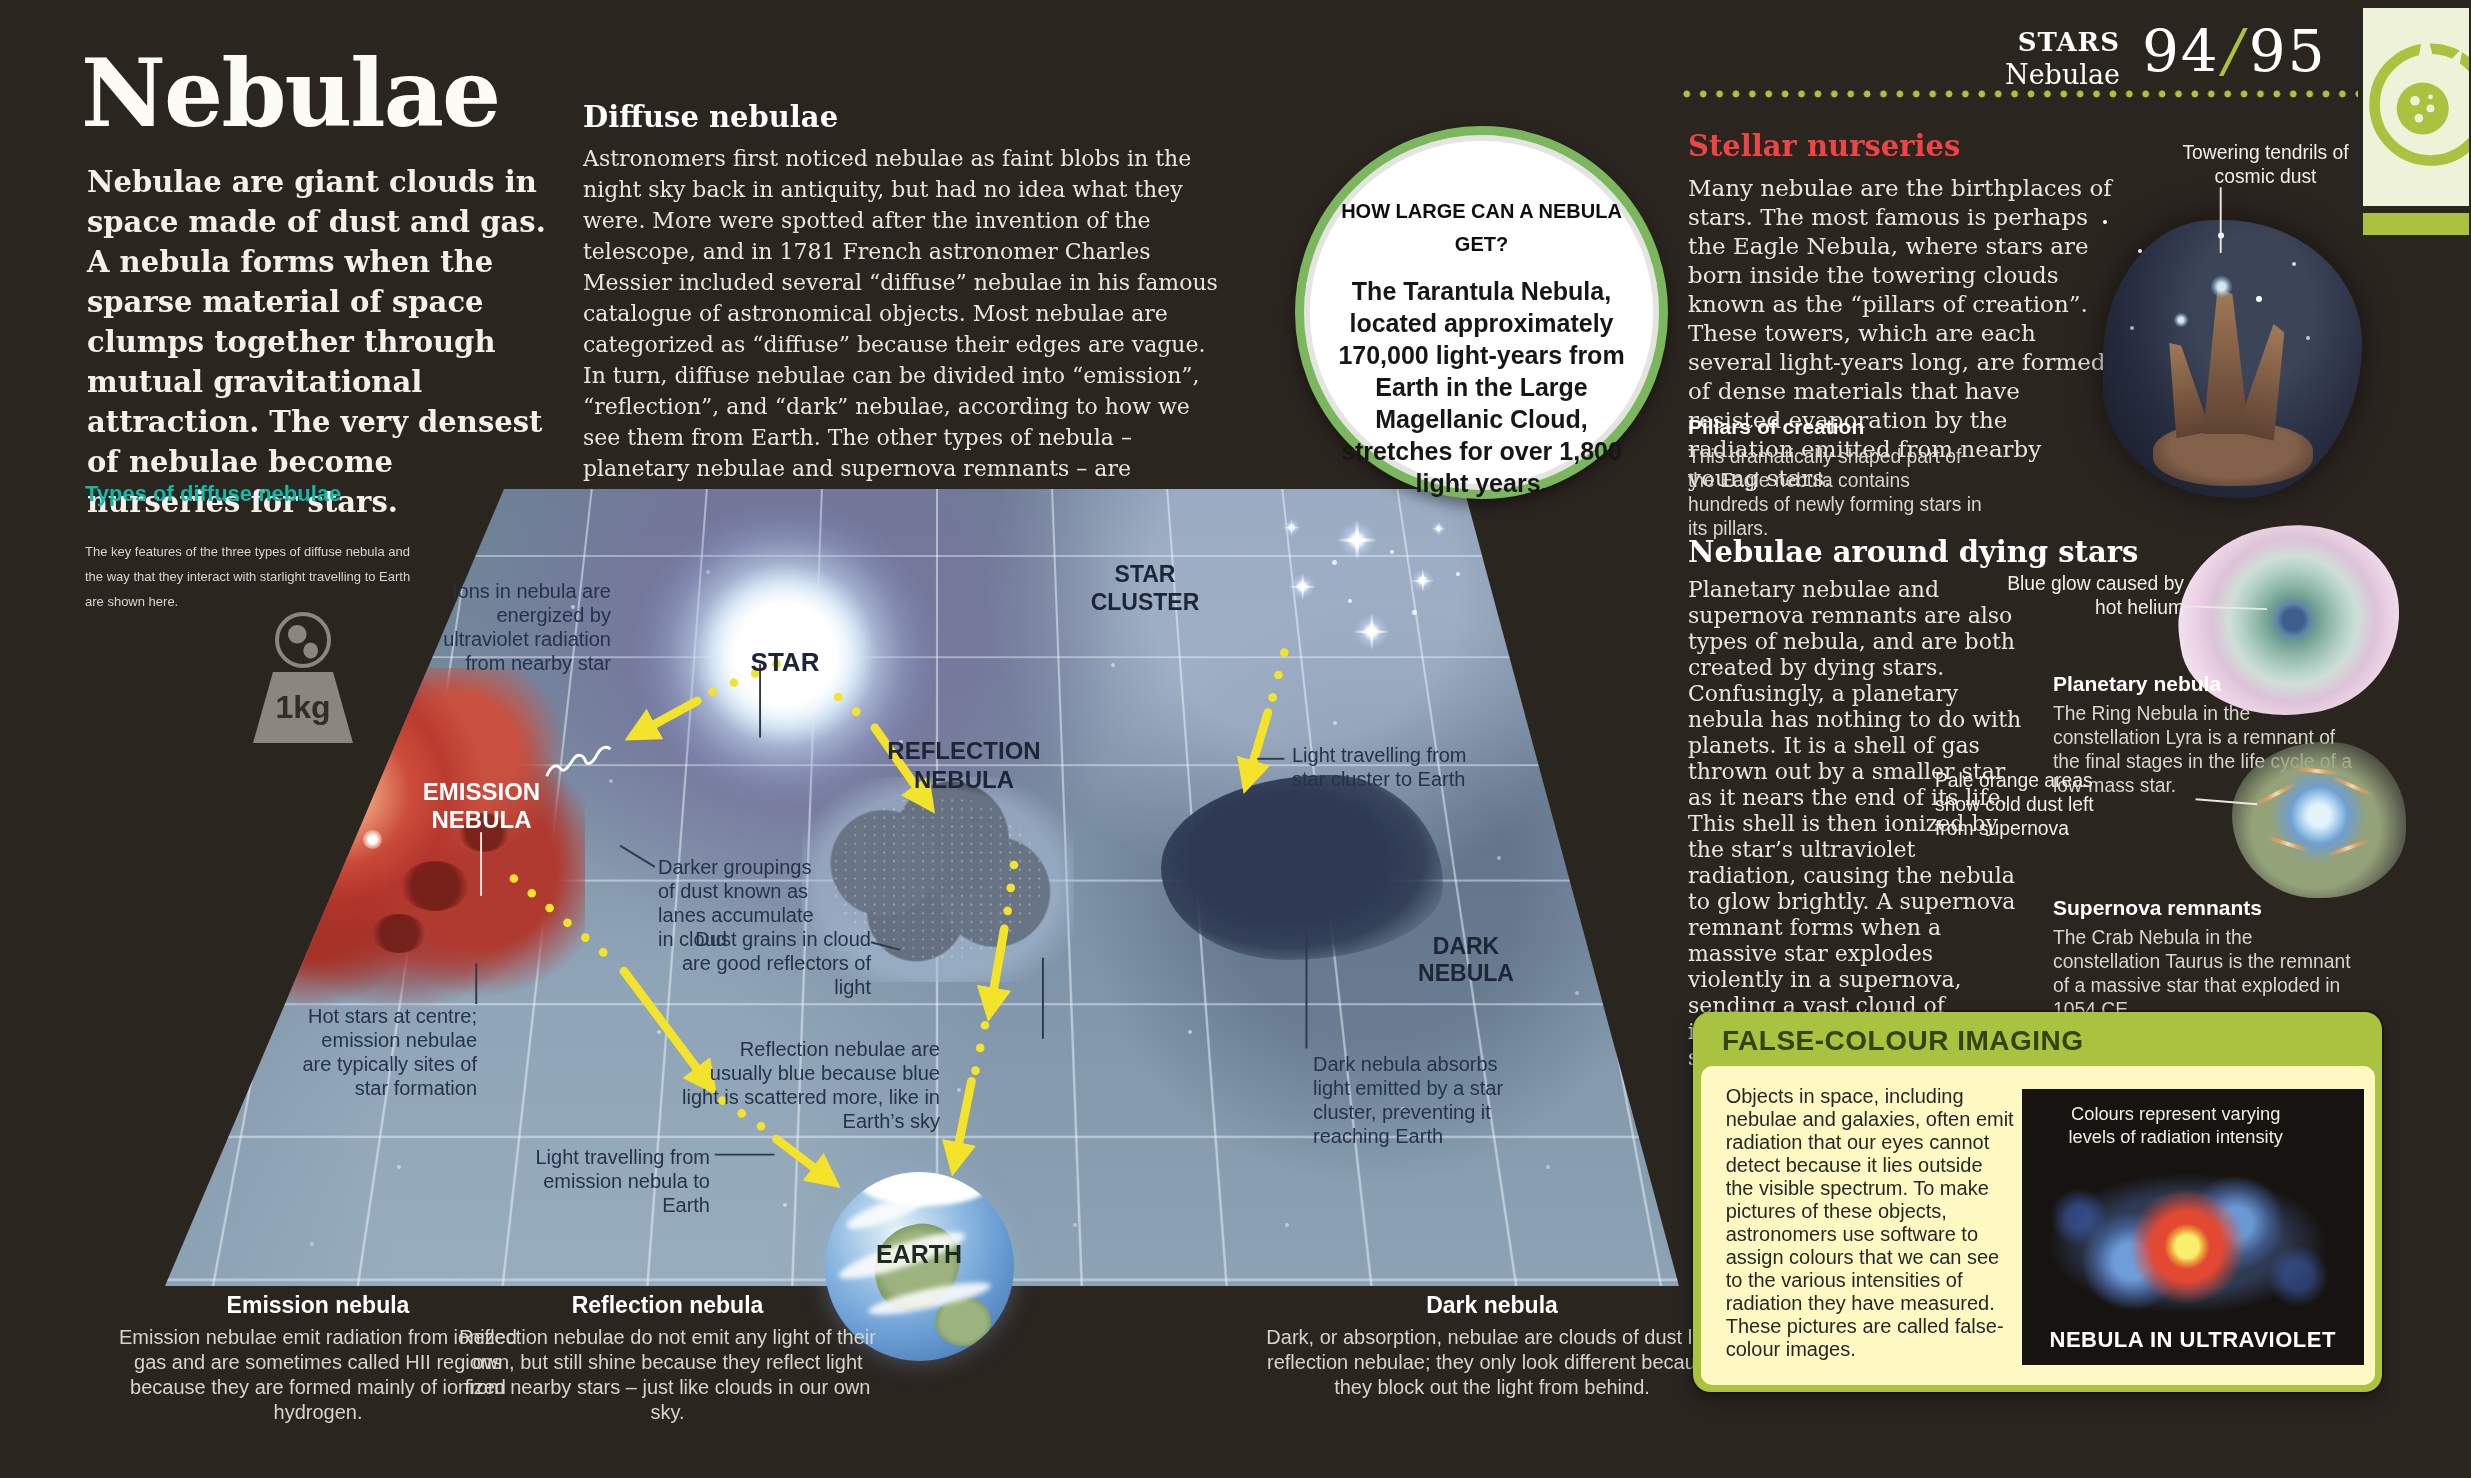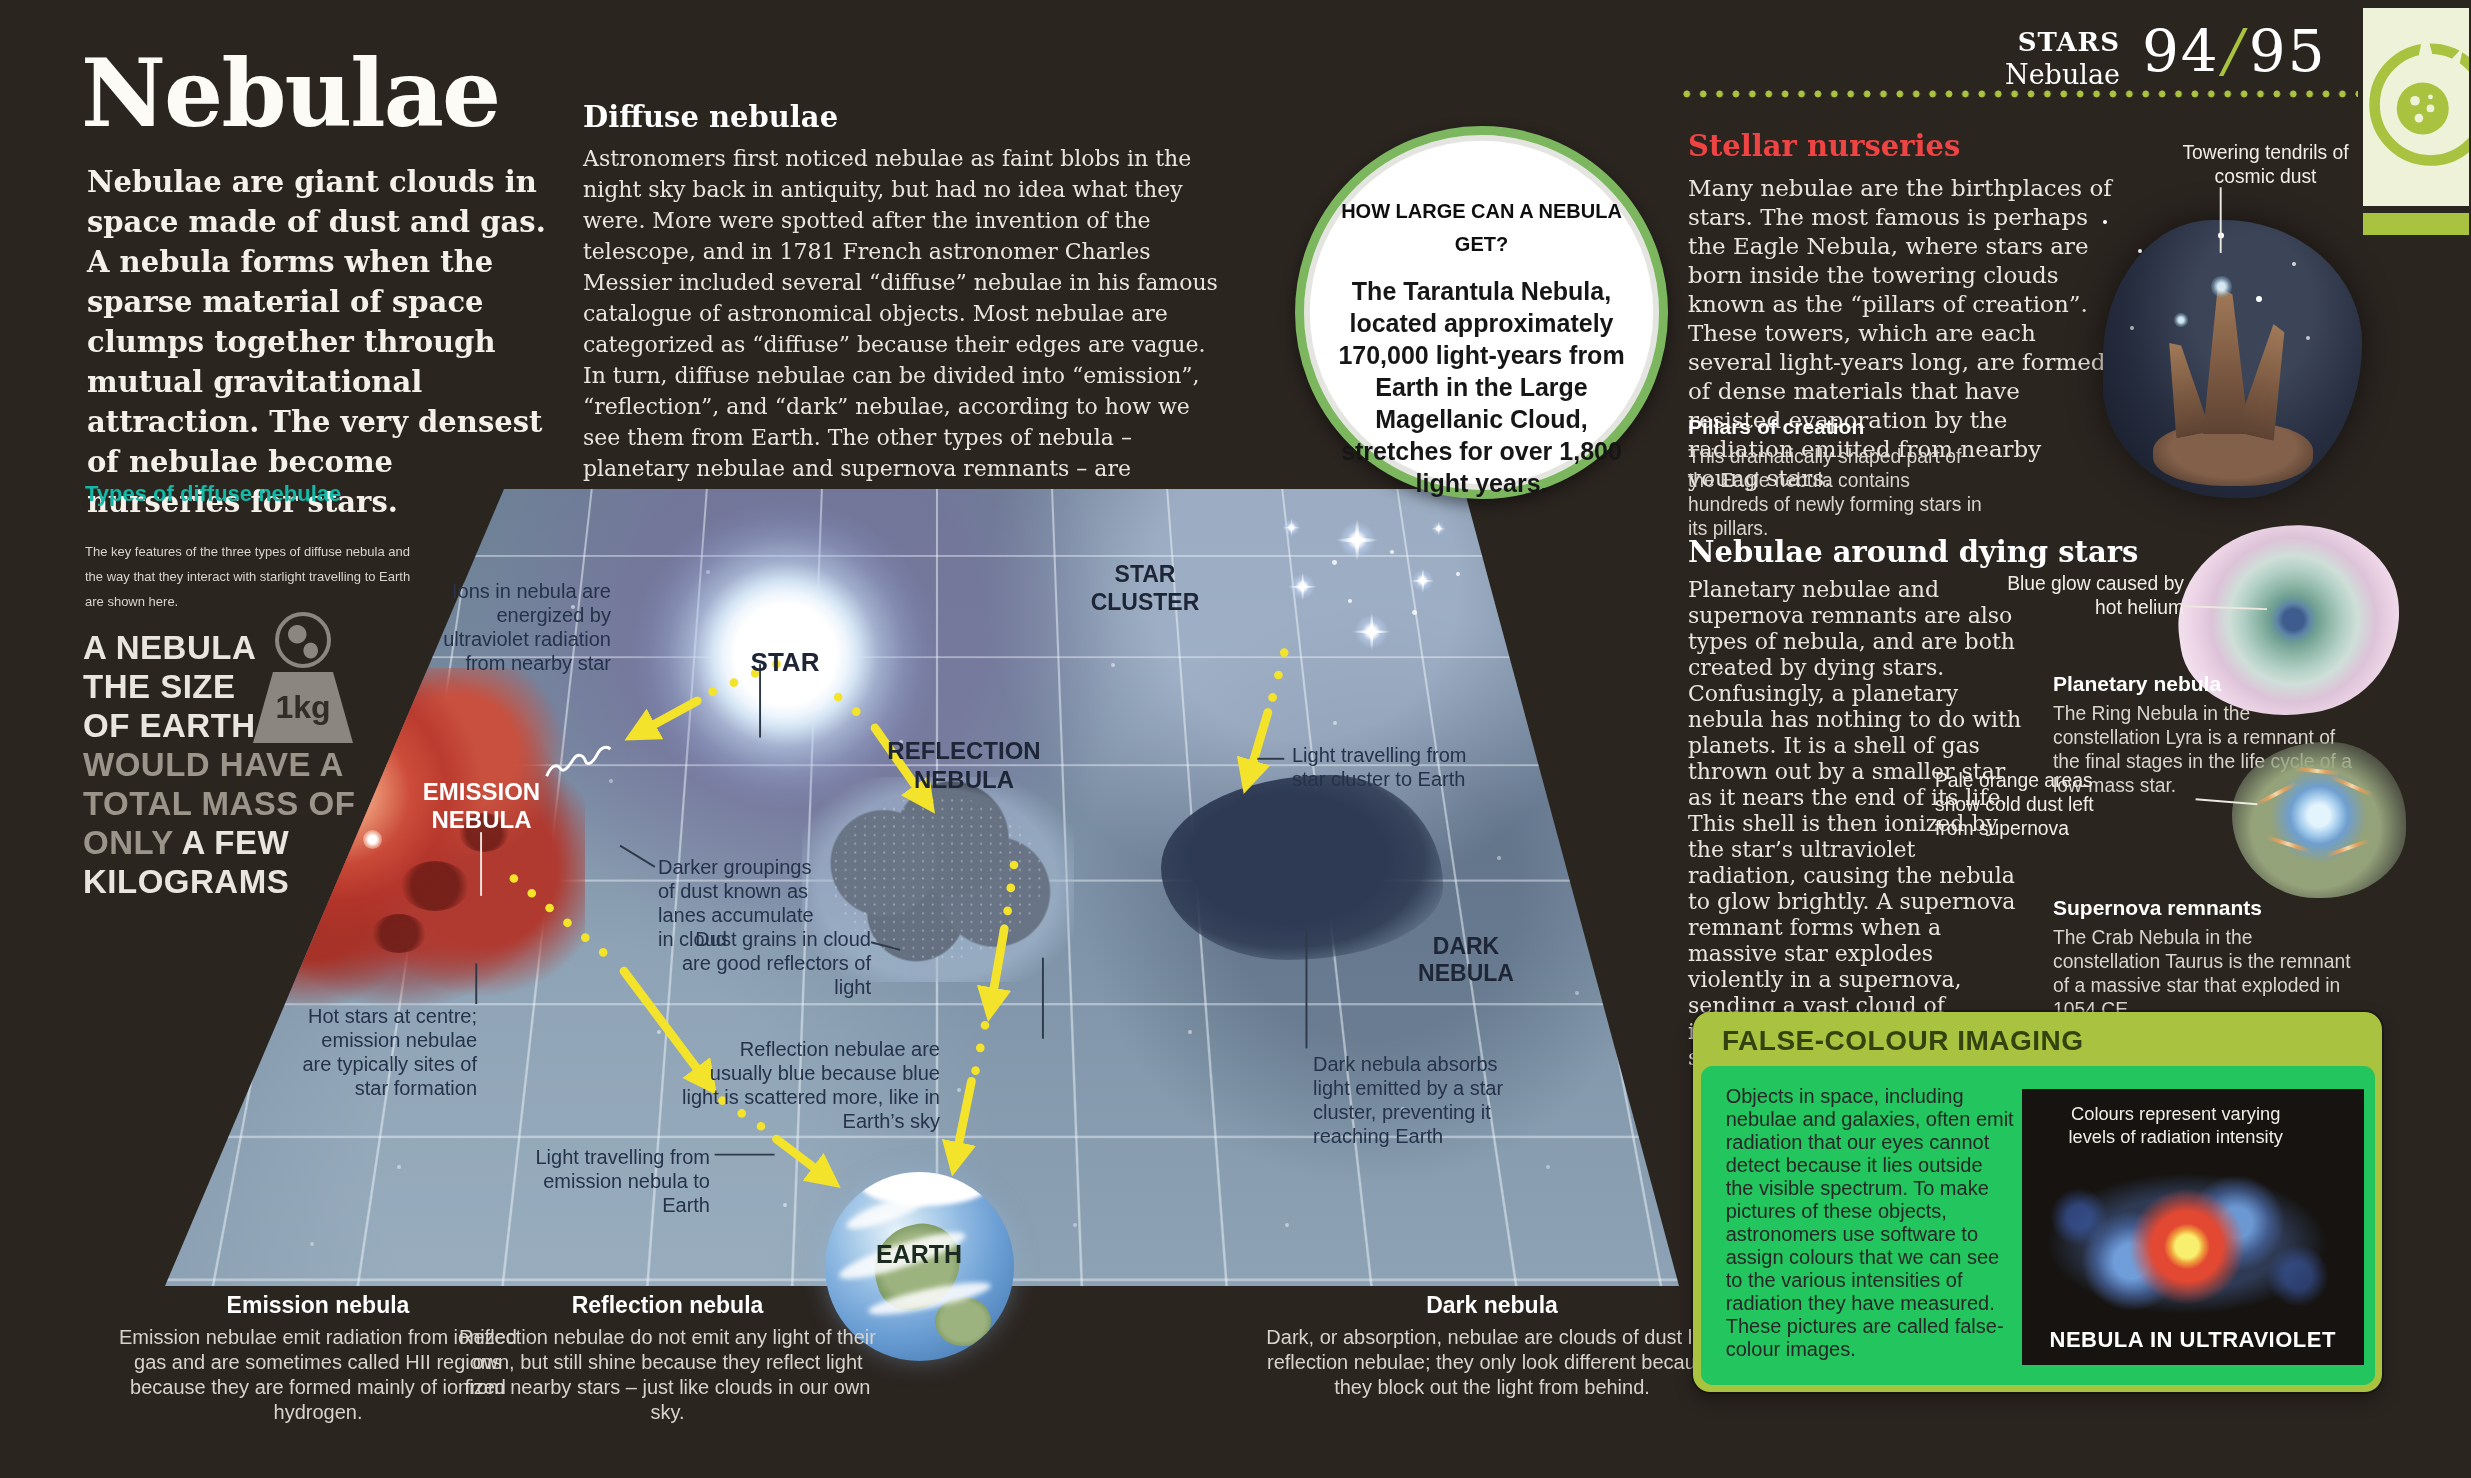--- a/index.html
+++ b/index.html
@@ -75,21 +75,21 @@
   .crab{left:2232px;top:742px;width:174px;height:156px;border-radius:55% 45% 50% 50%/48% 52% 45% 55%;
         background:radial-gradient(circle at 50% 47%,#e4f4fd 0 9%,#a9d0ee 16%,#6f9fd0 24%,rgba(111,159,208,.5) 32%,transparent 40%),
                    radial-gradient(ellipse at 48% 55%,rgba(154,169,127,.95) 0 50%,rgba(134,148,120,.55) 68%,rgba(134,148,120,.18) 82%,transparent 92%);}
   .fil{position:absolute;width:46px;height:3.9px;border-radius:2.9px;
        background:linear-gradient(90deg,transparent,#e0a05e 30%,#f4d9a8 50%,#e0a05e 70%,transparent);}
 
   
   .fc{left:1693px;top:1012px;width:689px;height:380px;background:var(--accent-green,#a9c23f);
       border-radius:17.4px;box-shadow:0 0 0 1.9px rgba(0,0,0,.3),0 7.7px 17.4px rgba(0,0,0,.35);z-index:5;}
   .fc-h{position:absolute;left:29px;top:12.6px;font-weight:bold;font-size:28px;color:var(--dark-green-text,#33430f);letter-spacing:0.5px;}
-  .fc-white{position:absolute;left:7.7px;top:54px;width:674px;height:319px;background:#22c55e;border-radius:11.6px;}
+  .fc-white{position:absolute;left:7.7px;top:54px;width:674px;height:319px;background:#fef9c3;border-radius:11.6px;}
   .fc-text{position:absolute;left:25px;top:19.3px;width:288px;font-size:20px;line-height:23px;color:#272727;}
   .fc-panel{position:absolute;left:321px;top:23px;width:328px;height:276px;background:#161310;padding-left:14px;}
   .fc-label{position:absolute;left:42px;top:12.6px;width:224px;text-align:center;font-size:18.3px;line-height:23px;color:#f1eee6;}
   .fc-uv{position:absolute;left:19.3px;top:81px;width:292px;height:147px;
          background:radial-gradient(circle at 50% 52%,#f8ef6f 0 11.6px,#f0a23c 16.4px,#e34832 23px 35px,rgba(227,72,50,.5) 46px,transparent 58px),
                     radial-gradient(circle at 31% 62%,rgba(118,168,232,.9) 0 17.4px,rgba(84,124,200,.5) 35px,transparent 50px),
                     radial-gradient(circle at 67% 36%,rgba(118,168,232,.85) 0 15.4px,rgba(84,124,200,.45) 33px,transparent 48px),
                     radial-gradient(circle at 13% 32%,rgba(60,92,172,.65) 0 11.6px,transparent 29px),
                     radial-gradient(circle at 88% 72%,rgba(60,92,172,.6) 0 13.5px,transparent 31px),
                     radial-gradient(ellipse at 50% 50%,rgba(92,132,212,.35) 0 45%,transparent 68%);}
@@ -302,29 +302,20 @@
   <div class="abs diffuse-h">Diffuse nebulae</div>
   <div class="abs diffuse-b">Astronomers first noticed nebulae as faint blobs in the night sky back in antiquity, but had no idea what they were. More were spotted after the invention of the telescope, and in 1781 French astronomer Charles Messier included several “diffuse” nebulae in his famous catalogue of astronomical objects. Most nebulae are categorized as “diffuse” because their edges are vague. In turn, diffuse nebulae can be divided into “emission”, “reflection”, and “dark” nebulae, according to how we see them from Earth. The other types of nebula – planetary nebulae and supernova remnants – are associated with dying and exploding stars.</div>
 
   <div class="abs circle">
     <div class="circle-h">HOW LARGE CAN A NEBULA GET?</div>
     <div class="circle-b">The Tarantula Nebula, located approximately 170,000 light-years from Earth in the Large Magellanic Cloud, stretches for over 1,800 light years.</div>
   </div>
 
   <div class="abs types-h">Types of diffuse nebulae</div>
   <div class="abs types-b">The key features of the three types of diffuse nebula and the way that they interact with starlight travelling to Earth are shown here.</div>
-  <div class="abs fact">
-    <div class="bright">A NEBULA</div>
-    <div class="bright">THE SIZE</div>
-    <div class="bright">OF EARTH</div>
-    <div class="dim">WOULD HAVE A</div>
-    <div class="dim">TOTAL MASS OF</div>
-    <div><span class="dim">ONLY</span> <span class="bright">A FEW</span></div>
-    <div class="bright">KILOGRAMS</div>
-  </div>
   <div class="abs weight">
     <div class="globe"></div>
     <div class="mass"></div>
     <div class="kg">1kg</div>
   </div>
 
   <div class="abs hdr-section">
     <div class="s1">STARS</div>
     <div class="s2">Nebulae</div>
   </div>

